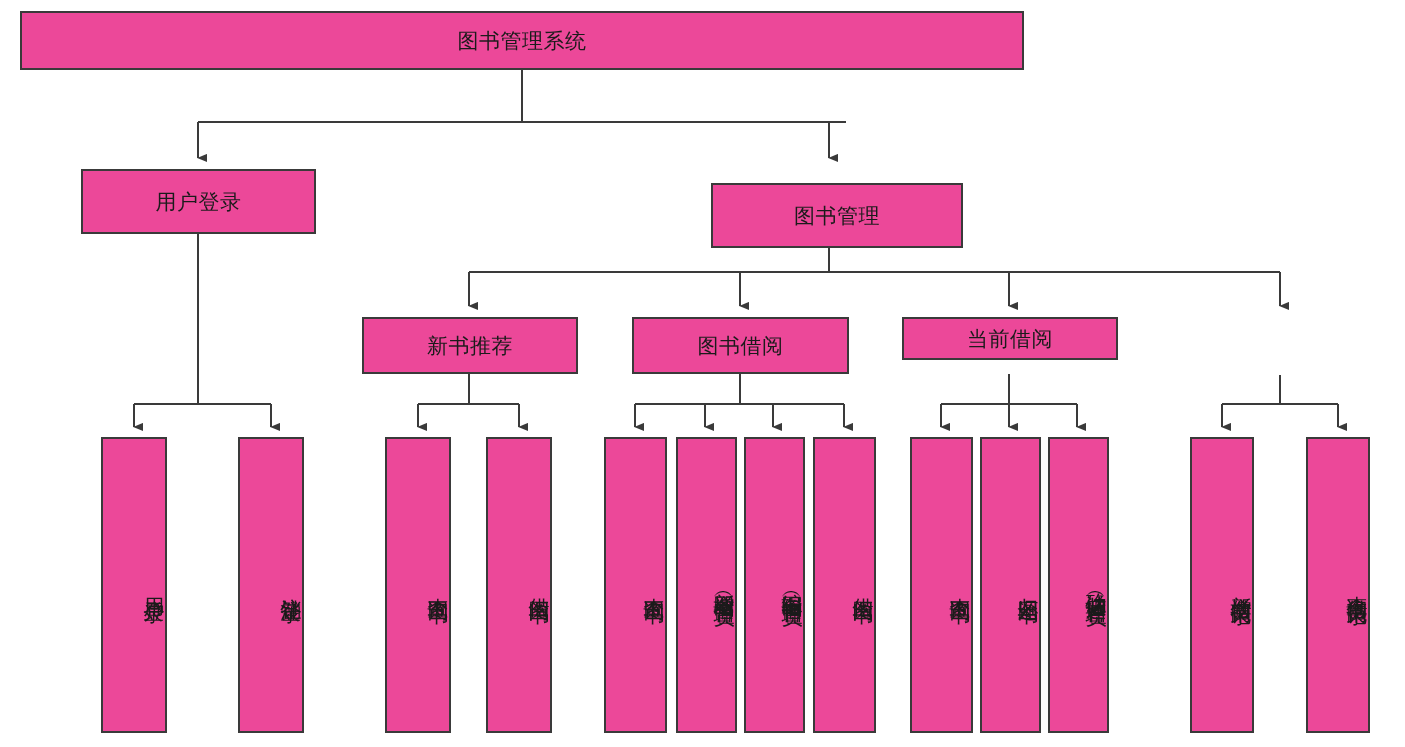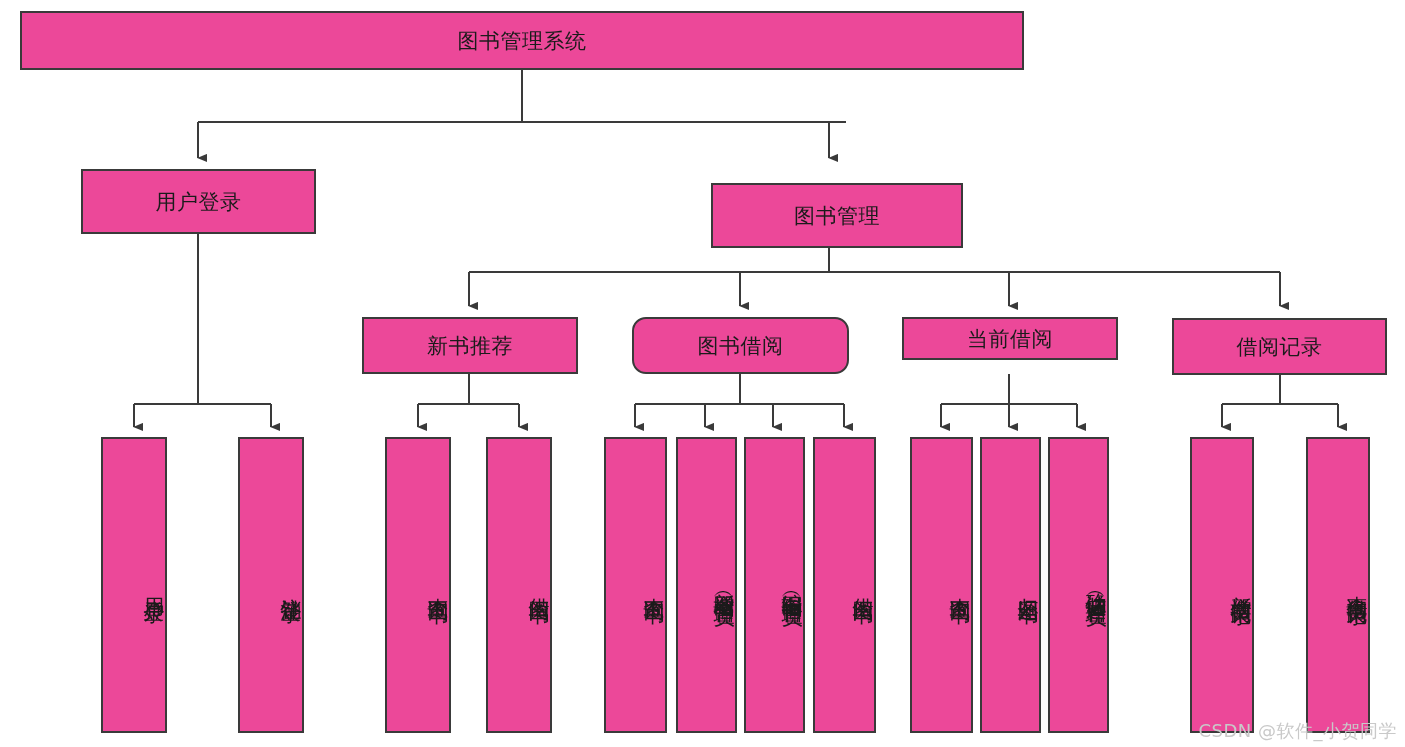--- a/index.html
+++ b/index.html
@@ -133,28 +133,25 @@
   <div class="node h" style="left:81px; top:169px; width:235px; height:65px;">
     <span class="lbl">用户登录</span>
   </div>
   <div class="node h" style="left:711px; top:183px; width:252px; height:65px;">
     <span class="lbl">图书管理</span>
   </div>
 
   <div class="node h" style="left:362px; top:317px; width:216px; height:57px;">
     <span class="lbl">新书推荐</span>
   </div>
-  <div class="node h" style="left:632px; top:317px; width:217px; height:57px;border-radius:14px;">
+  <div class="node h" style="left:632px; top:317px; width:217px; height:57px;">
     <span class="lbl">图书借阅</span>
   </div>
   <div class="node h" style="left:902px; top:317px; width:216px; height:43px;">
     <span class="lbl">当前借阅</span>
-  </div>
-  <div class="node h" style="left:1172px; top:318px; width:215px; height:57px;">
-    <span class="lbl">借阅记录</span>
   </div>
 
   <div class="node v" style="left:101px; top:437px; width:66px; height:296px;">
     <span class="lbl">用户登录</span>
   </div>
   <div class="node v" style="left:238px; top:437px; width:66px; height:296px;">
     <span class="lbl">注销登录</span>
   </div>
 
   <div class="node v" style="left:385px; top:437px; width:66px; height:296px;">
@@ -187,15 +184,14 @@
     <span class="lbl">确认归还（管理员）</span>
   </div>
 
   <div class="node v" style="left:1190px; top:437px; width:64px; height:296px;">
     <span class="lbl">新增借阅记录</span>
   </div>
   <div class="node v" style="left:1306px; top:437px; width:64px; height:296px;">
     <span class="lbl">查询借阅记录</span>
   </div>
 
-  <div id="watermark">CSDN @软件_小贺同学</div>
 
 </div>
 
 </body></html>

